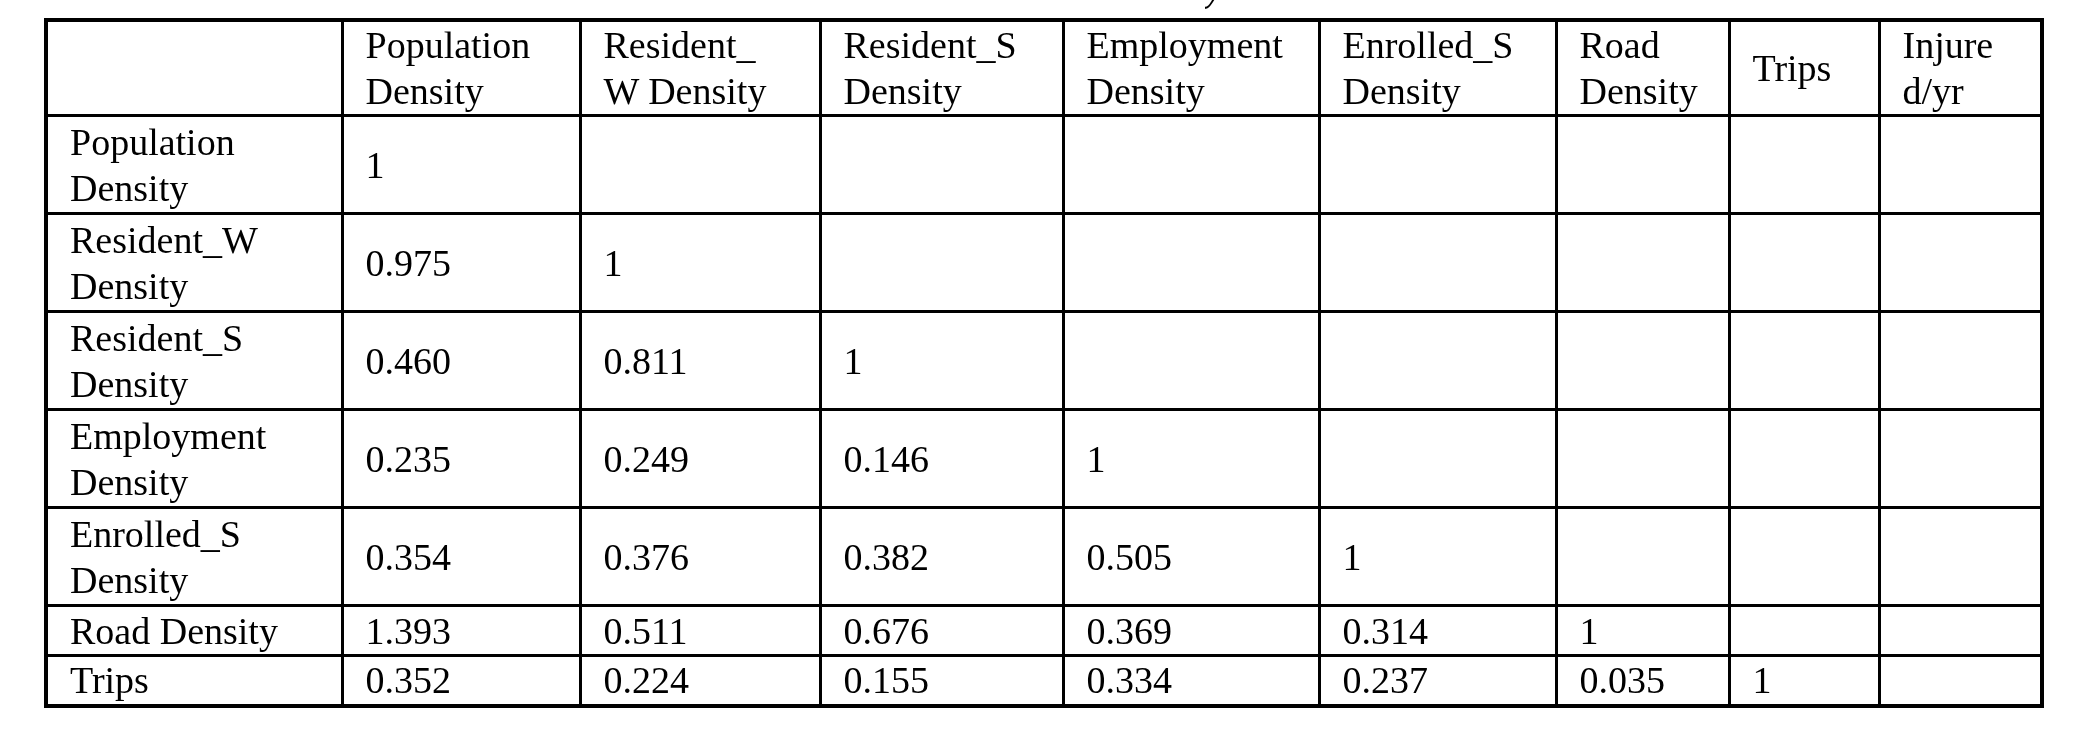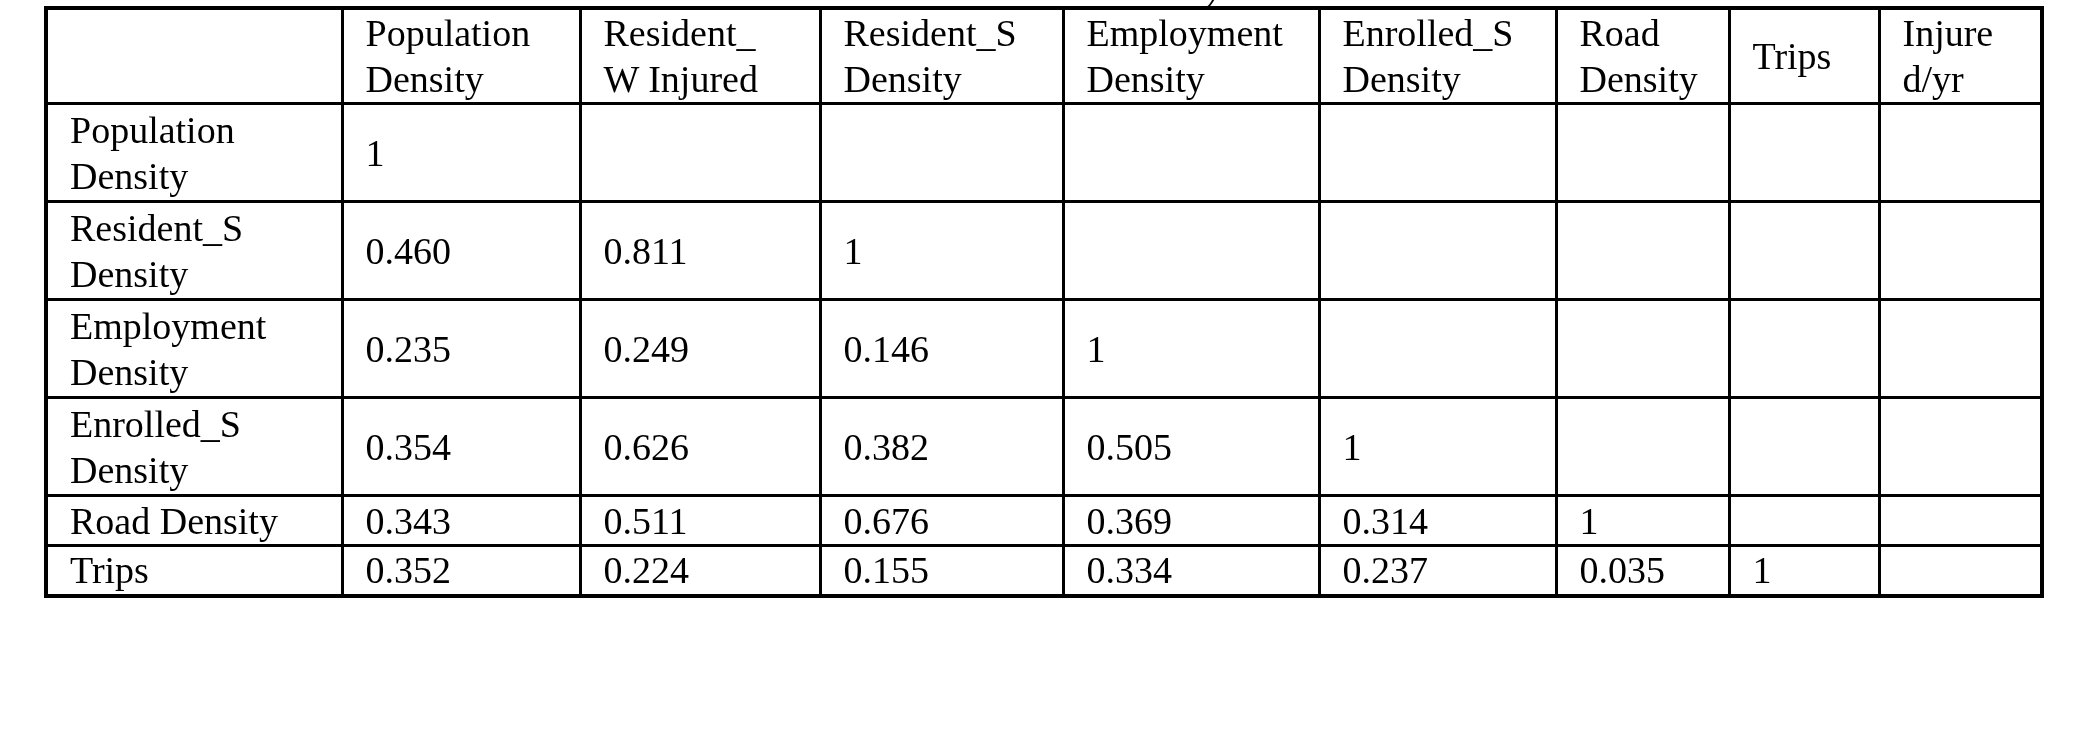--- a/index.html
+++ b/index.html
@@ -30,21 +30,21 @@
     left: 0;
     top: -36px;
     font-style: italic;
     font-size: 44px;
     line-height: 44px;
     color: #000000;
   }
   table.corr {
     position: absolute;
     left: 44px;
-    top: 6px;
+    top: 18px;
     width: 1996px;
     border-collapse: collapse;
     table-layout: fixed;
     border: 4px solid #000000;
   }
   table.corr th,
   table.corr td {
     border: 3px solid #000000;
     font-weight: normal;
     font-size: 38px;
@@ -89,21 +89,21 @@
         <col>
         <col>
         <col>
     </colgroup>
     <thead>
       <tr class="header-row">
           <th></th>
           <th>Population
 Density</th>
           <th>Resident_
-W Injured</th>
+W Density</th>
           <th>Resident_S
 Density</th>
           <th>Employment
 Density</th>
           <th>Enrolled_S
 Density</th>
           <th>Road
 Density</th>
           <th>Trips</th>
           <th>Injure
@@ -117,20 +117,32 @@
           <td>1</td>
           <td></td>
           <td></td>
           <td></td>
           <td></td>
           <td></td>
           <td></td>
           <td></td>
         </tr>
         <tr class="tall">
+          <th>Resident_W
+Density</th>
+          <td>0.975</td>
+          <td>1</td>
+          <td></td>
+          <td></td>
+          <td></td>
+          <td></td>
+          <td></td>
+          <td></td>
+        </tr>
+        <tr class="tall">
           <th>Resident_S
 Density</th>
           <td>0.460</td>
           <td>0.811</td>
           <td>1</td>
           <td></td>
           <td></td>
           <td></td>
           <td></td>
           <td></td>
@@ -144,31 +156,31 @@
           <td>1</td>
           <td></td>
           <td></td>
           <td></td>
           <td></td>
         </tr>
         <tr class="tall">
           <th>Enrolled_S
 Density</th>
           <td>0.354</td>
-          <td>0.626</td>
+          <td>0.376</td>
           <td>0.382</td>
           <td>0.505</td>
           <td>1</td>
           <td></td>
           <td></td>
           <td></td>
         </tr>
         <tr class="short">
           <th>Road Density</th>
-          <td>0.343</td>
+          <td>1.393</td>
           <td>0.511</td>
           <td>0.676</td>
           <td>0.369</td>
           <td>0.314</td>
           <td>1</td>
           <td></td>
           <td></td>
         </tr>
         <tr class="short">
           <th>Trips</th>

